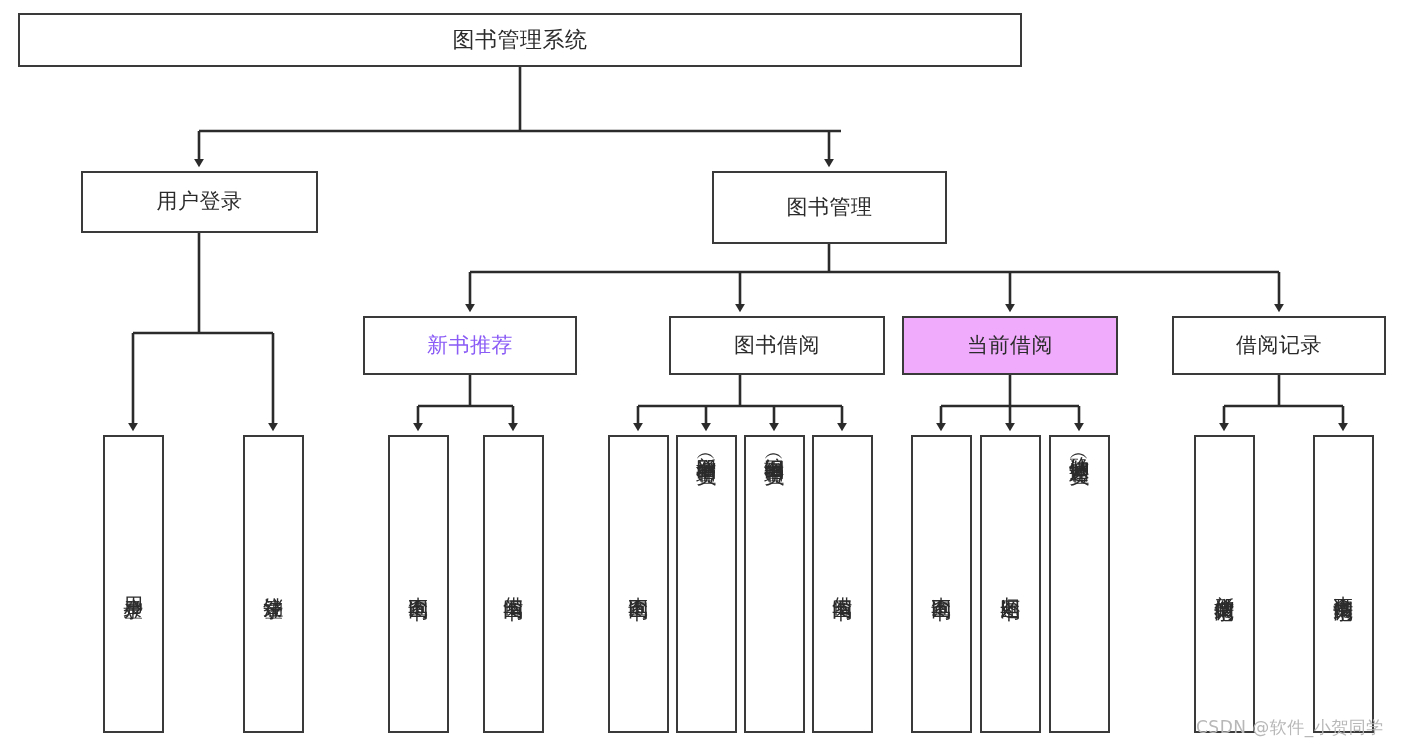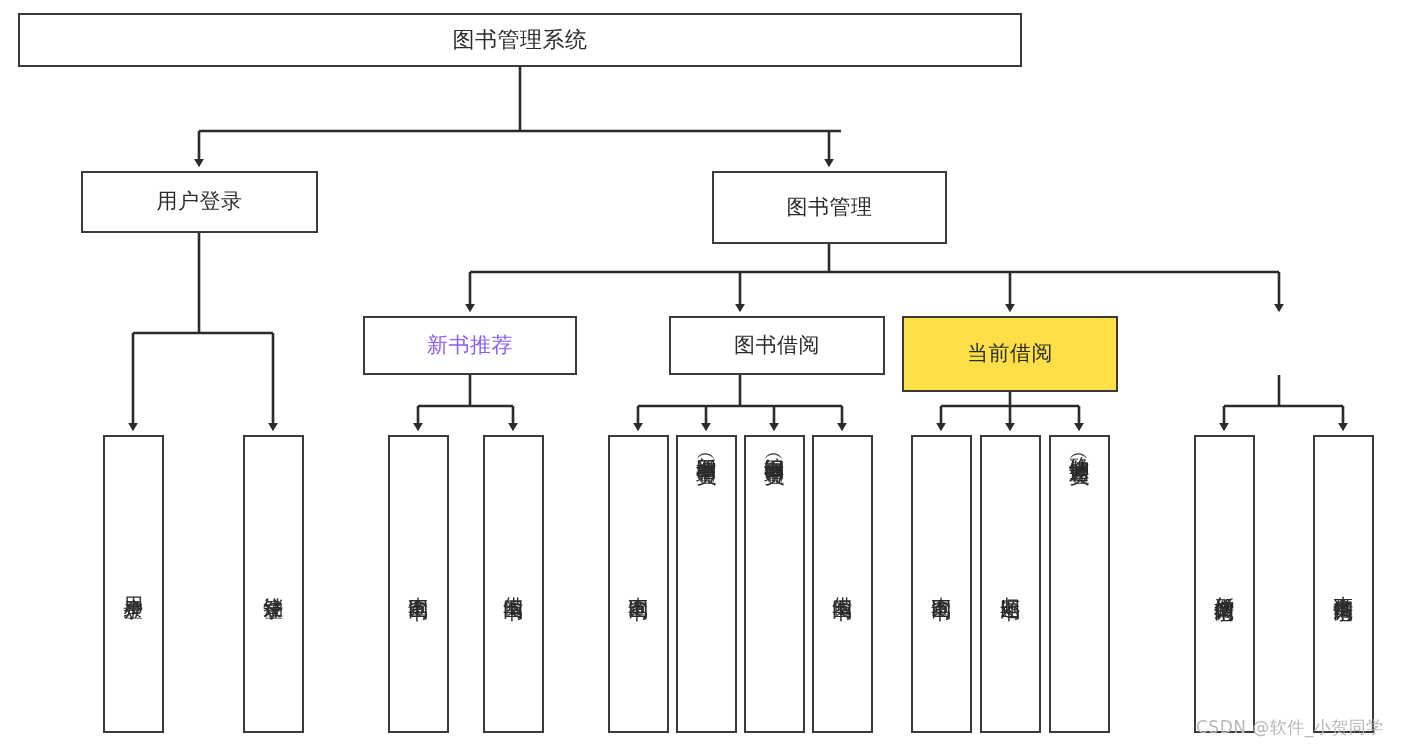--- a/index.html
+++ b/index.html
@@ -141,22 +141,25 @@
   <div class="node horiz" id="node-book-manage" style="left: 712px; top: 171px; width: 235px; height: 73px; border-color: rgb(58, 58, 58); background: rgb(255, 255, 255); color: rgb(43, 43, 43);">
     <span class="label">图书管理</span>
   </div>
 
   <div class="node horiz" style="left: 363px; top: 316px; width: 214px; height: 59px; border-color: rgb(58, 58, 58); background: rgb(255, 255, 255); color: #8b5cf6;">
     <span class="label">新书推荐</span>
   </div>
   <div class="node horiz" style="left: 632px; top: 316px; width: 216px; height: 59px; border-color: rgb(58, 58, 58); background: rgb(255, 255, 255); color: rgb(43, 43, 43); margin-left: 37px;">
     <span class="label">图书借阅</span>
   </div>
-  <div class="node horiz" style="left: 902px; top: 316px; width: 216px; height: 76px; border-color: rgb(58, 58, 58); background: #fde047; color: rgb(43, 43, 43);">
+  <div class="node horiz" style="left: 902px; top: 316px; width: 216px; height: 59px; border-color: rgb(58, 58, 58); background: #f0abfc; color: rgb(43, 43, 43);">
     <span class="label">当前借阅</span>
+  </div>
+  <div class="node horiz" style="left: 1172px; top: 316px; width: 214px; height: 59px; border-color: rgb(58, 58, 58); background: rgb(255, 255, 255); color: rgb(43, 43, 43);">
+    <span class="label">借阅记录</span>
   </div>
 
   <div class="node vert centered" style="left: 103px; top: 435px; width: 61px; height: 298px; border-color: rgb(58, 58, 58); background: rgb(255, 255, 255); color: rgb(43, 43, 43);">
     <span class="label">用户登录</span>
   </div>
   <div class="node vert centered" style="left: 243px; top: 435px; width: 61px; height: 298px; border-color: rgb(58, 58, 58); background: rgb(255, 255, 255); color: rgb(43, 43, 43);">
     <span class="label">注销登录</span>
   </div>
   <div class="node vert centered" style="left: 388px; top: 435px; width: 61px; height: 298px; border-color: rgb(58, 58, 58); background: rgb(255, 255, 255); color: rgb(43, 43, 43);">
     <span class="label">查询图书</span>

